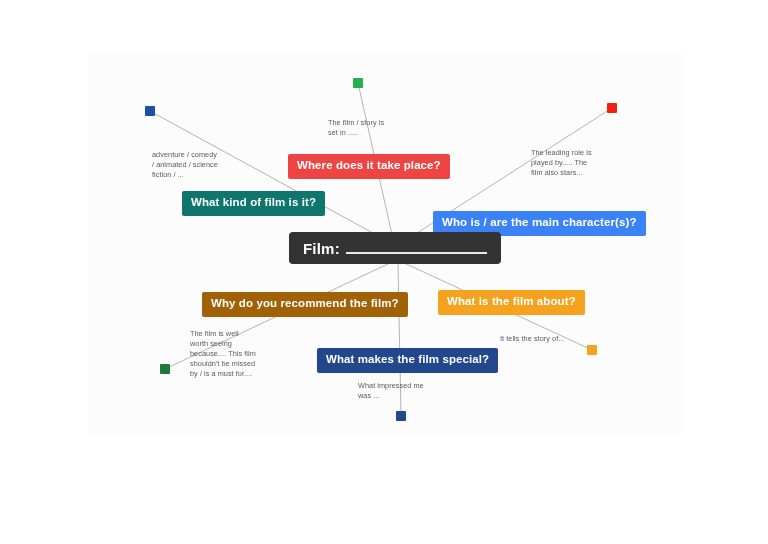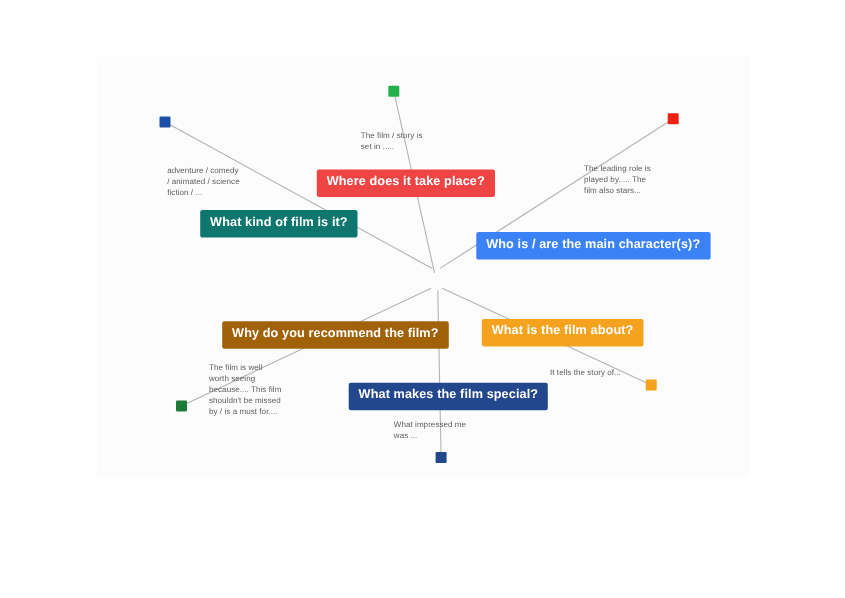--- a/index.html
+++ b/index.html
@@ -132,14 +132,18 @@
 
   <div id="nodes">
       <div class="node" style="left: 182px; top: 191px; background: #0f766e;">What kind of film is it?</div>
       <div class="node" style="left: 288px; top: 154px; background: #ef4444;">Where does it take place?</div>
       <div class="node" style="left: 433px; top: 191px; background: #3b82f6; margin-top: 20px;">Who is / are the main character(s)?</div>
       <div class="node" style="left: 202px; top: 292px; background: #a16207;">Why do you recommend the film?</div>
       <div class="node" style="left: 438px; top: 290px; background: rgb(245, 163, 30);">What is the film about?</div>
       <div class="node" style="left: 317px; top: 348px; background: rgb(34, 71, 140);">What makes the film special?</div>
     </div>
 
+  <div class="center-node" style="left:289px; top:232px; width:212px; height:32px;">
+    <span class="center-label">Film:</span>
+    <span class="center-rule" style="width:148px;"></span>
+  </div>
 
 </div>
 
 </body></html>

